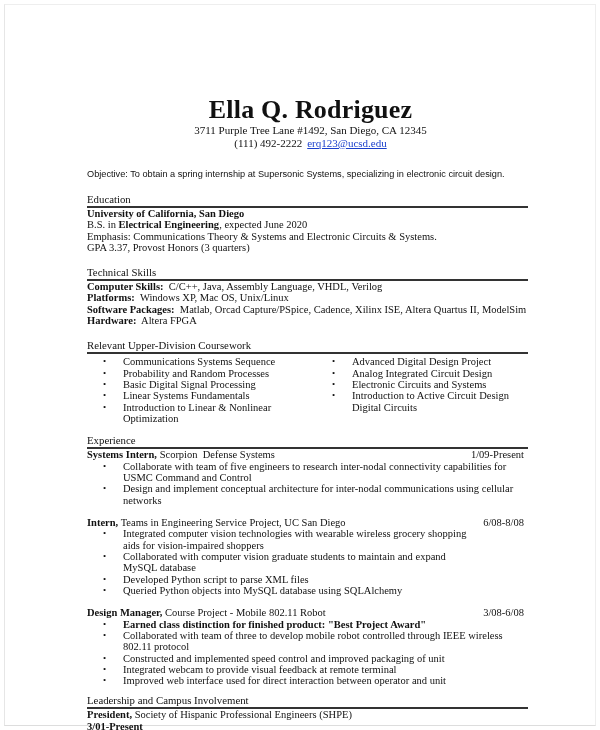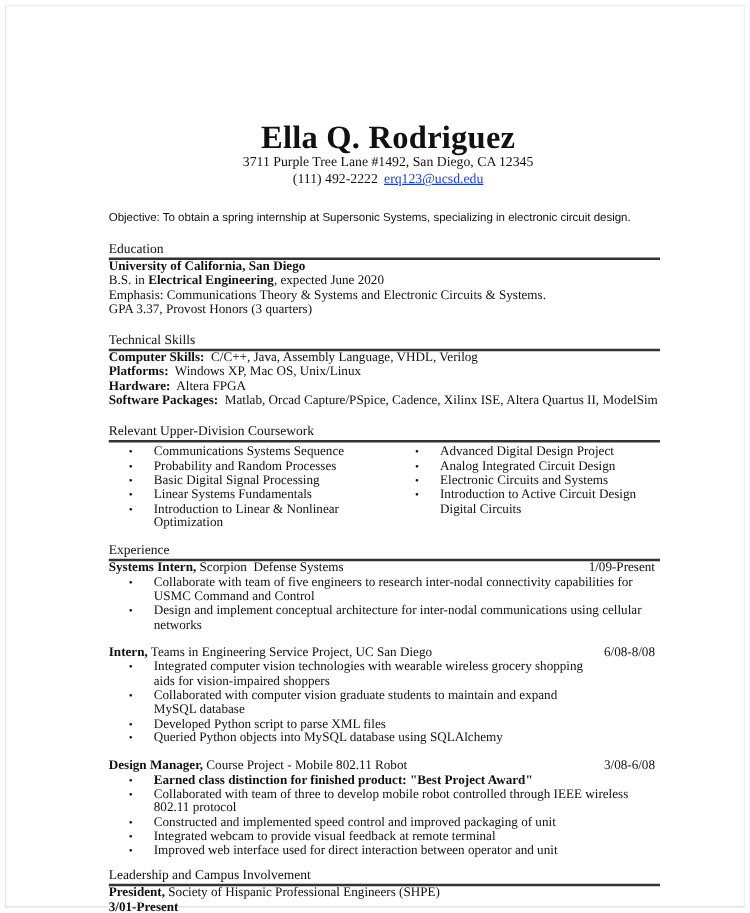--- a/index.html
+++ b/index.html
@@ -62,22 +62,22 @@
 
   <div class="section-title">Education</div>
   <div class="line b">University of California, San Diego</div>
   <div class="line"><span>B.S. in </span><span class="b">Electrical Engineering</span><span>, expected June 2020</span></div>
   <div class="line">Emphasis:  Communications Theory &amp; Systems and Electronic Circuits &amp; Systems.</div>
   <div class="line">GPA 3.37, Provost Honors (3 quarters)</div>
 
   <div class="section-title">Technical Skills</div>
   <div class="line"><span class="b">Computer Skills:</span><span style="white-space:pre">  C/C++, Java, Assembly Language, VHDL, Verilog</span></div>
   <div class="line"><span class="b">Platforms:</span><span style="white-space:pre">  Windows XP, Mac OS, Unix/Linux</span></div>
+  <div class="line"><span class="b">Software Packages:</span><span style="white-space:pre">  Matlab, Orcad Capture/PSpice, Cadence, Xilinx ISE, Altera Quartus II, ModelSim</span></div>
   <div class="line"><span class="b">Hardware:</span><span style="white-space:pre">  Altera FPGA</span></div>
-  <div class="line"><span class="b">Software Packages:</span><span style="white-space:pre">  Matlab, Orcad Capture/PSpice, Cadence, Xilinx ISE, Altera Quartus II, ModelSim</span></div>
 
   <div class="section-title">Relevant Upper-Division Coursework</div>
   <div class="course-cols">
     <ul class="col col-left">
       <li class="bul">
           <span class="dot">•</span>
           <span class="txt">Communications Systems Sequence</span>
         </li>
       <li class="bul">
           <span class="dot">•</span>

